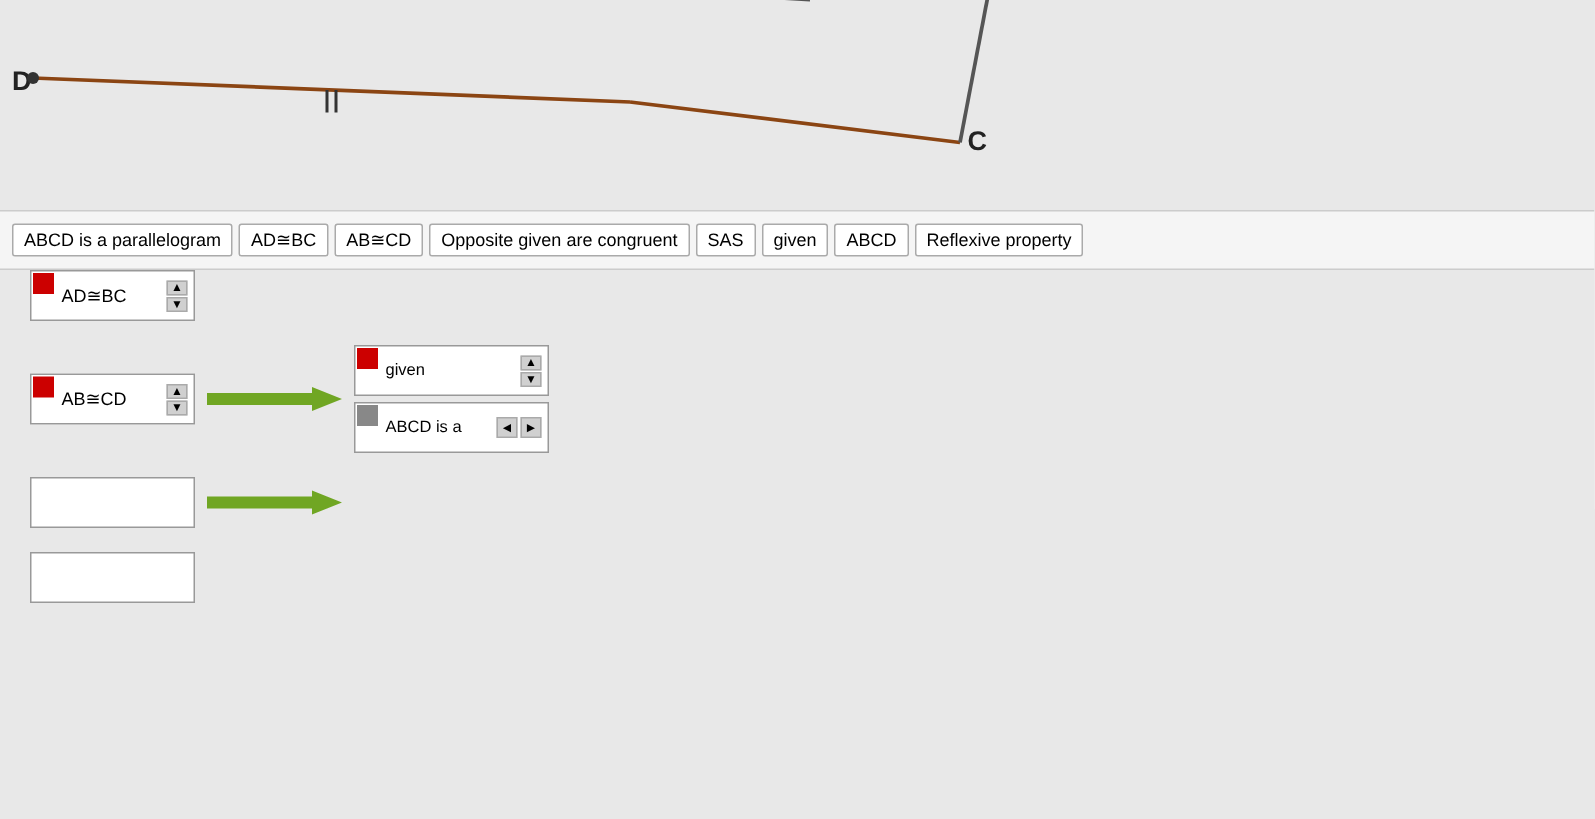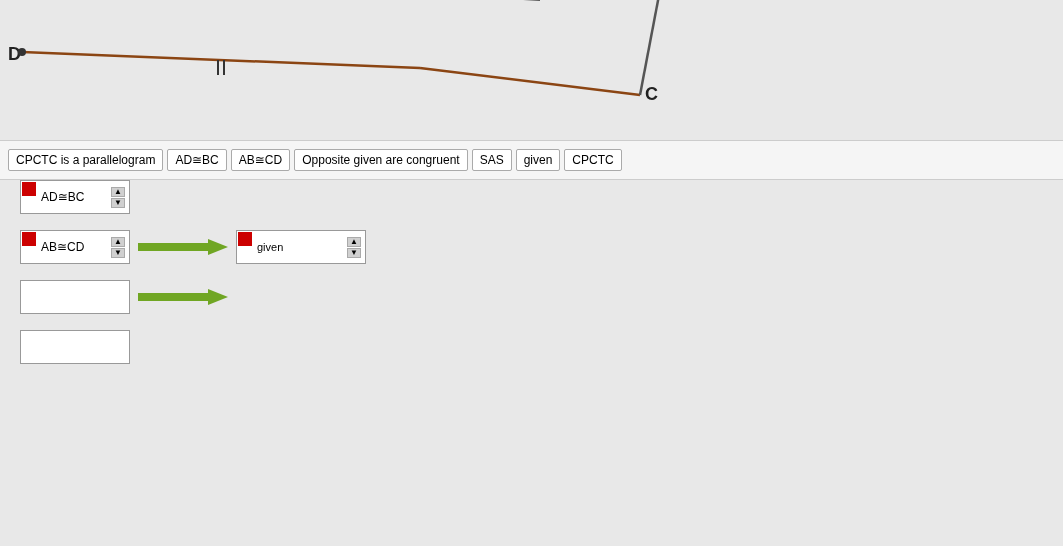--- a/index.html
+++ b/index.html
@@ -233,27 +233,28 @@
 
       <text x="8" y="60" font-size="18" font-family="Arial" fill="#222" font-weight="bold">D</text>
 
       <text x="645" y="100" font-size="18" font-family="Arial" fill="#222" font-weight="bold">C</text>
 
       <circle cx="22" cy="52" r="4" fill="#333"></circle>
     </svg>
   </div>
 
   <div class="token-bar">
-    <span class="token">CPCTC is a parallelogram</span>
+    <span class="token">ABCD is a parallelogram</span>
     <span class="token">AD≅BC</span>
     <span class="token">AB≅CD</span>
     <span class="token">Opposite given are congruent</span>
     <span class="token">SAS</span>
     <span class="token">given</span>
-    <span class="token">CPCTC</span>
+    <span class="token">ABCD</span>
+    <span class="token">Reflexive property</span>
   </div>
 
   <div class="proof-area">
 
     <div class="proof-row">
       <div class="proof-box">
         <div class="proof-box-icon"></div>
         <span class="proof-box-text">AD≅BC</span>
         <div class="proof-box-spinner">
           <div class="spinner-btn">▲</div>
@@ -281,20 +282,28 @@
       <div class="right-stack">
         <div class="drop-box">
           <div class="drop-box-icon"></div>
           <span class="drop-box-text">given</span>
           <div class="proof-box-spinner">
             <div class="spinner-btn">▲</div>
             <div class="spinner-btn">▼</div>
           </div>
         </div>
 
+        <div class="drop-box">
+          <div class="drop-box-icon drop-box-selected"></div>
+          <span class="drop-box-text">ABCD is a</span>
+          <div class="drop-box-nav">
+            <div class="nav-btn">◄</div>
+            <div class="nav-btn">►</div>
+          </div>
+        </div>
       </div>
     </div>
 
     <div class="proof-row">
       <div class="proof-empty-box"></div>
 
       <div class="arrow-right">
         <svg viewBox="0 0 90 24" width="90" height="24">
           <polygon points="0,8 70,8 70,4 90,12 70,20 70,16 0,16" fill="#5a9a00" opacity="0.85"></polygon>
         </svg>

